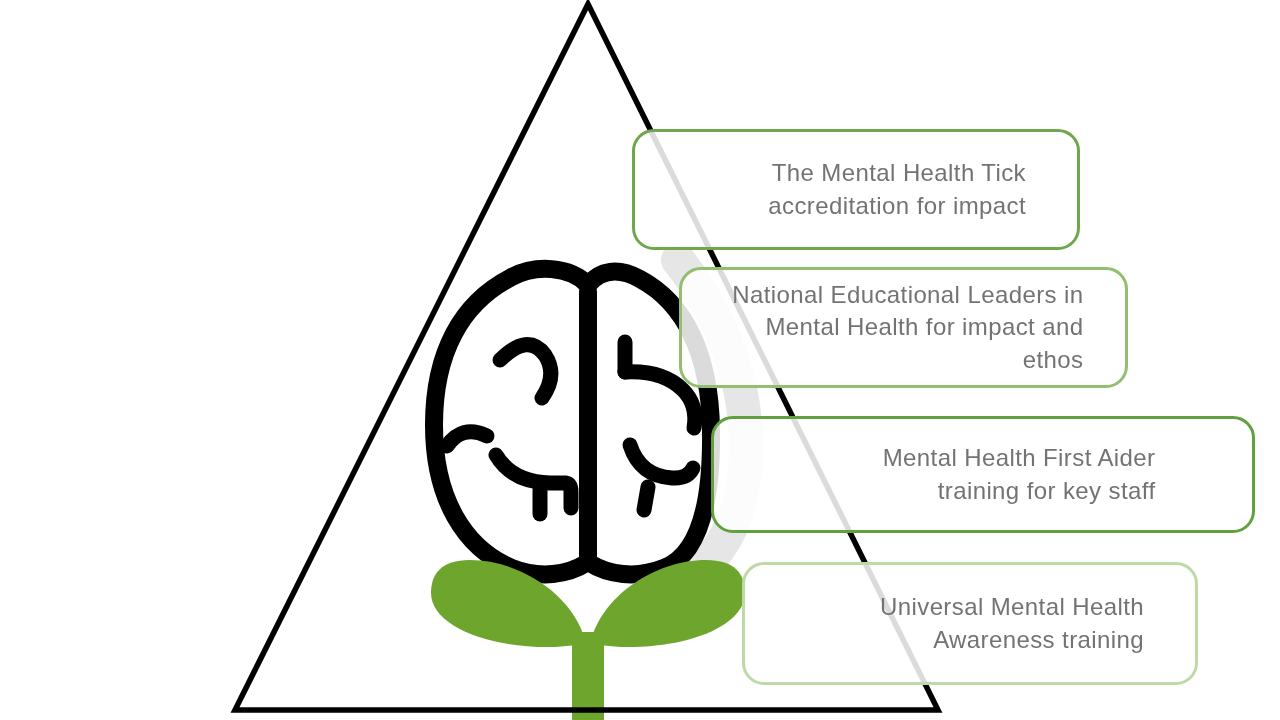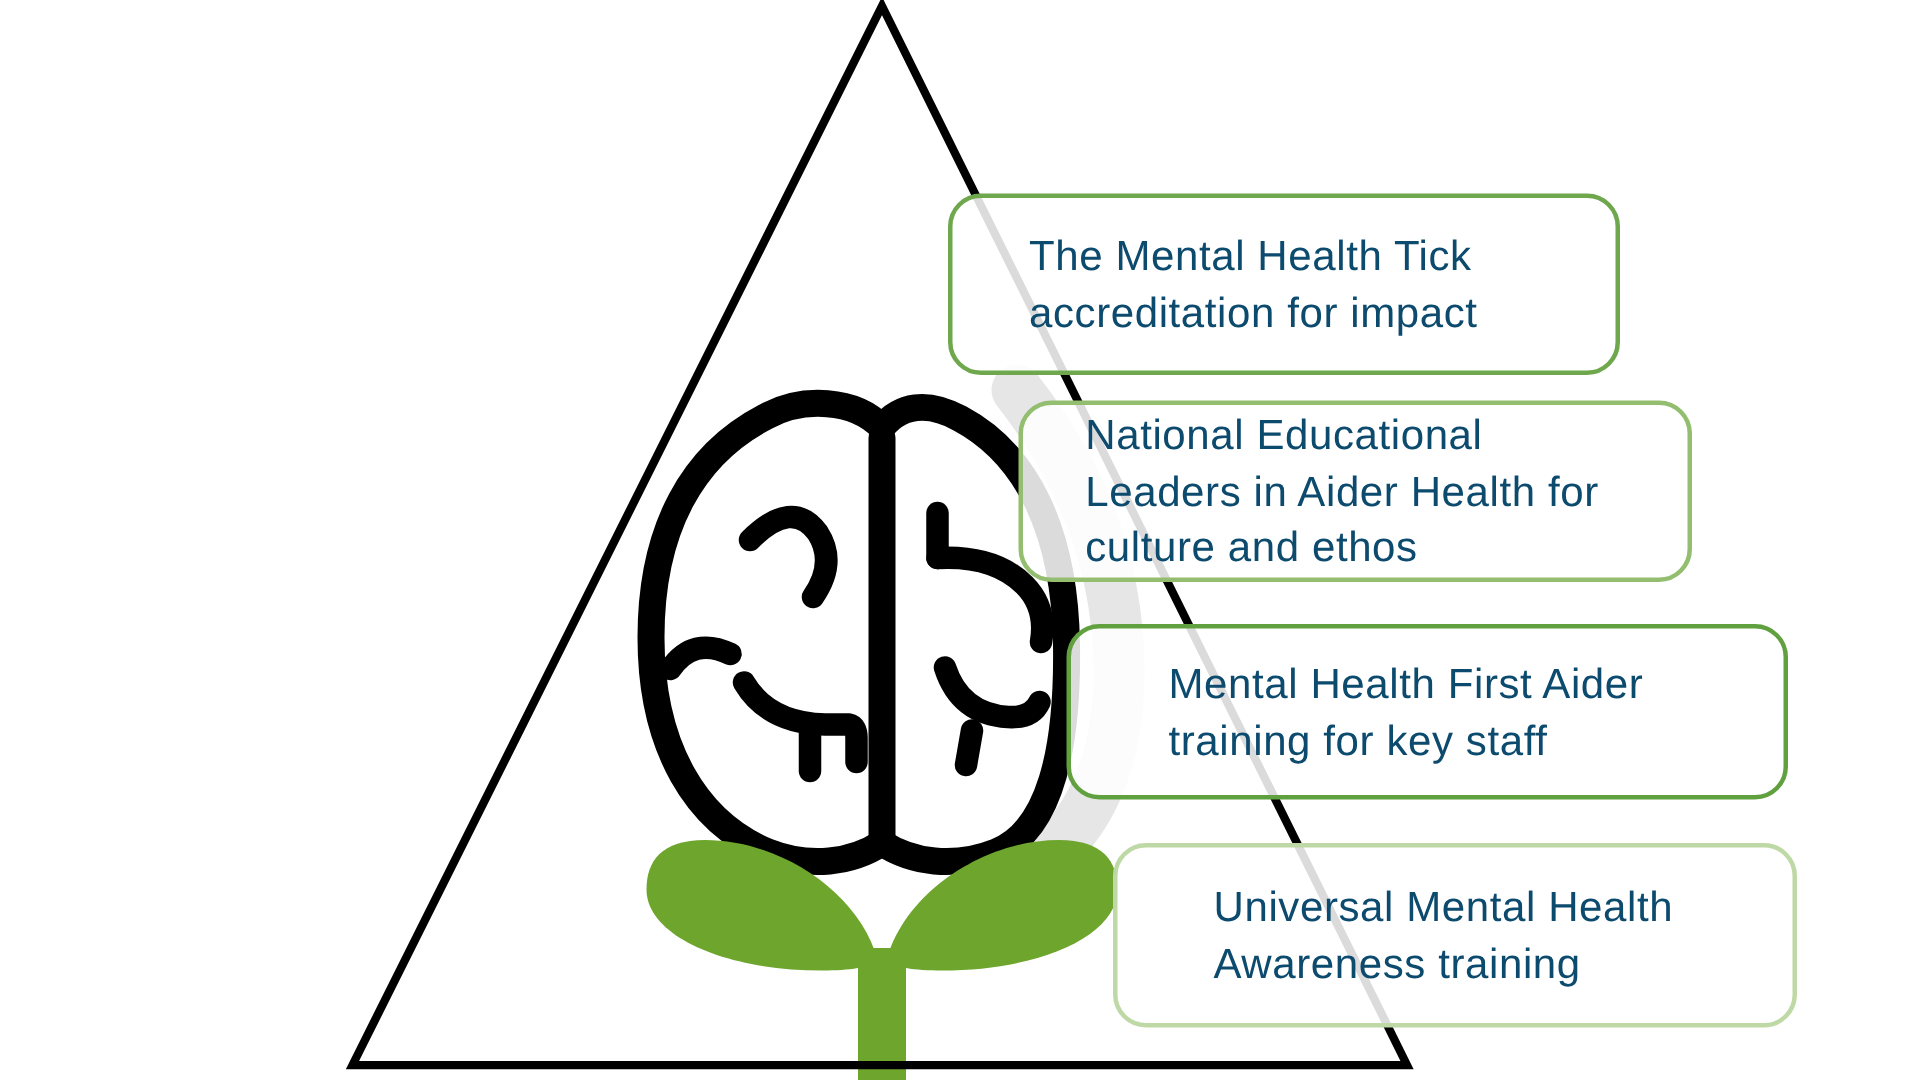--- a/index.html
+++ b/index.html
@@ -9,31 +9,31 @@
   }
   .stage{position:relative;width:1280px;height:720px;background:#ffffff;}
   .art{position:absolute;left:0;top:0;width:1280px;height:720px;}
   .label-box{
     position:absolute;
     display:flex;align-items:center;justify-content:center;
     background:rgba(255,255,255,0.86);
     border:3.5px solid #70AD47;
     border-radius:22px;
     box-sizing:border-box;
-    text-align:left;
-    color:#0c4a6e;
-    font-size:28px;
+    text-align:right;
+    color:#737373;
+    font-size:24px;
     letter-spacing:0.4px;
     line-height:1.34;
     z-index:5;
   }
   .label-box .txt{display:block;margin:0 auto;}
   .box1{left:632px;top:129px;width:448px;height:121px;}
   .box2{left:679px;top:267px;width:449px;height:121px;}
-  .box3{left:711px;top:416px;width:481px;height:117px;}
+  .box3{left:711px;top:416px;width:544px;height:117px;}
   .box4{left:742px;top:562px;width:456px;height:123px;}
   .box1 .txt{max-width:340px;}
   .box2 .txt{max-width:360px;}
   .box3 .txt{max-width:345px;}
   .box4 .txt{max-width:335px;}
 </style>
 </head>
 <body>
 
 <div class="stage">
@@ -80,21 +80,21 @@
     <g>
       <path d="M 588 4 L 938 710 L 235 710 Z" fill="none" stroke="#000000" stroke-width="5.5" stroke-linejoin="miter"></path>
     </g>
   </svg>
 
   <div class="label-box box1" style="border-color: rgb(111, 168, 76);">
     <span class="txt">The Mental Health Tick accreditation for impact</span>
   </div>
 
   <div class="label-box box2" style="border-color: rgb(147, 190, 111);">
-    <span class="txt">National Educational Leaders in Aider Health for culture and ethos</span>
+    <span class="txt">National Educational Leaders in Mental Health for impact and ethos</span>
   </div>
 
   <div class="label-box box3" style="border-color: rgb(97, 160, 63);">
     <span class="txt">Mental Health First Aider training for key staff</span>
   </div>
 
   <div class="label-box box4" style="border-color: rgb(191, 217, 166); padding-left: 13px;">
     <span class="txt">Universal Mental Health Awareness training</span>
   </div>
 

